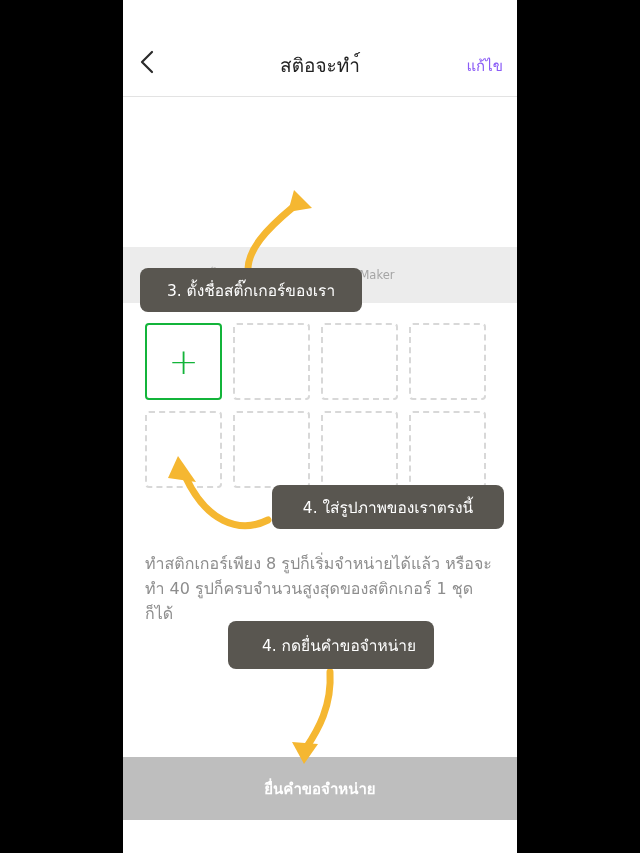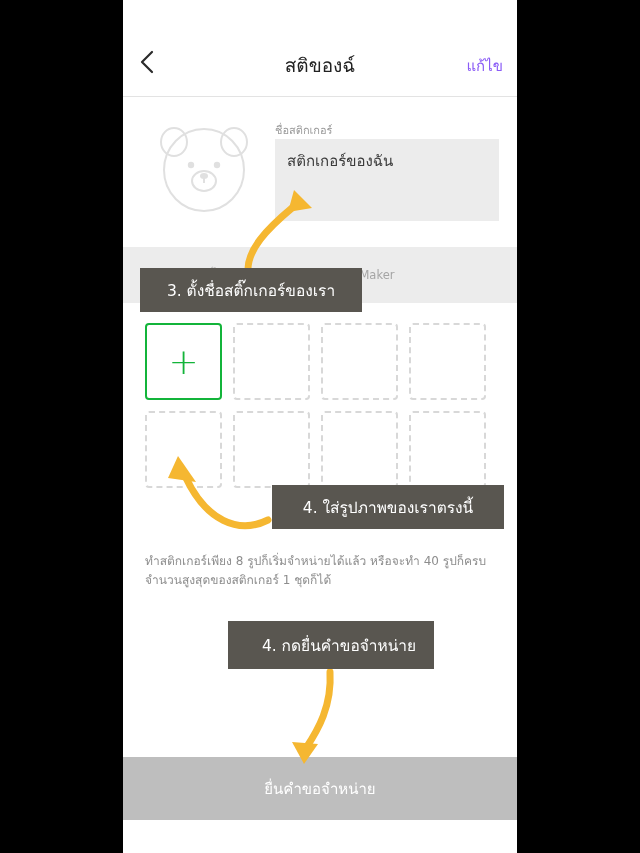--- a/index.html
+++ b/index.html
@@ -136,50 +136,52 @@
     font-size: 36px;
     line-height: 30px;
     font-weight: 300;
   }
   
   .note {
     position: absolute;
     left: 22px;
     top: 552px;
     width: 352px;
-    font-size: 12px;
+    font-size: 16px;
     line-height: 1.55;
     color: #8d8d8d;
   }
   
   .submit-bar {
     position: absolute;
     left: 0;
     top: 757px;
     width: 394px;
     height: 63px;
     background: #bebebe;
     display: flex;
     align-items: center;
     justify-content: center;
     color: #ffffff;
     font-size: 15px;
+    font-weight: bold;
   }
   
   .callout {
     position: absolute;
     background: #595650;
     color: #ffffff;
     font-size: 15.5px;
     display: flex;
     align-items: center;
     justify-content: center;
     padding: 0 16px;
     box-sizing: border-box;
     z-index: 40;
+    border-radius: 8px;
   }
   #callout3 { left: 140px; top: 268px; width: 222px; height: 44px; }
   #callout2 { left: 272px; top: 485px; width: 232px; height: 44px; }
   #callout4 { left: 228px; top: 621px; width: 206px; height: 48px; padding-left: 32px; }
   .arrow-layer {
     position: absolute;
     left: 0; top: 0;
     width: 640px;
     height: 853px;
     z-index: 30;
@@ -190,42 +192,24 @@
 <body>
 
 <div class="screen">
 
   <div class="header">
     <div class="back-icon">
       <svg width="16" height="26" viewBox="0 0 16 26" aria-hidden="true">
         <polyline points="13,3 3,13 13,23" fill="none" stroke="#2b2b2b" stroke-width="2.2" stroke-linecap="round" stroke-linejoin="round"></polyline>
       </svg>
     </div>
-    <div class="header-title">สติของฉ์</div>
+    <div class="header-title">สติอจะทำ์</div>
     <div class="header-action">แก้ไข</div>
   </div>
 
-  <div class="info-row">
-    <div class="bear-thumb">
-      <svg width="106" height="104" viewBox="0 0 106 104" aria-hidden="true">
-        <g fill="none" stroke="#e0e0e0" stroke-width="2">
-          <ellipse cx="23" cy="27" rx="13" ry="14"></ellipse>
-          <ellipse cx="83" cy="27" rx="13" ry="14"></ellipse>
-          <ellipse cx="53" cy="55" rx="40" ry="41"></ellipse>
-          <circle cx="40" cy="50" r="3.2" fill="#e0e0e0" stroke="none"></circle>
-          <circle cx="66" cy="50" r="3.2" fill="#e0e0e0" stroke="none"></circle>
-          <ellipse cx="53" cy="66" rx="12" ry="10"></ellipse>
-          <path d="M53 60 v8"></path>
-          <ellipse cx="53" cy="61" rx="4" ry="3" fill="#e0e0e0" stroke="none"></ellipse>
-        </g>
-      </svg>
-    </div>
-    <div class="name-label">ชื่อสติกเกอร์</div>
-    <div class="name-field">สติกเกอร์ของฉัน</div>
-  </div>
 
   <div class="desc-strip">สติกเกอร์ชุดนี้สร้างด้วยแอพ LINE Sticker Maker</div>
 
   <div class="grid">
     <div class="grid-row">
       <div class="cell add">
         <span class="plus">+</span>
       </div>
       <div class="cell"></div>
       <div class="cell"></div>

